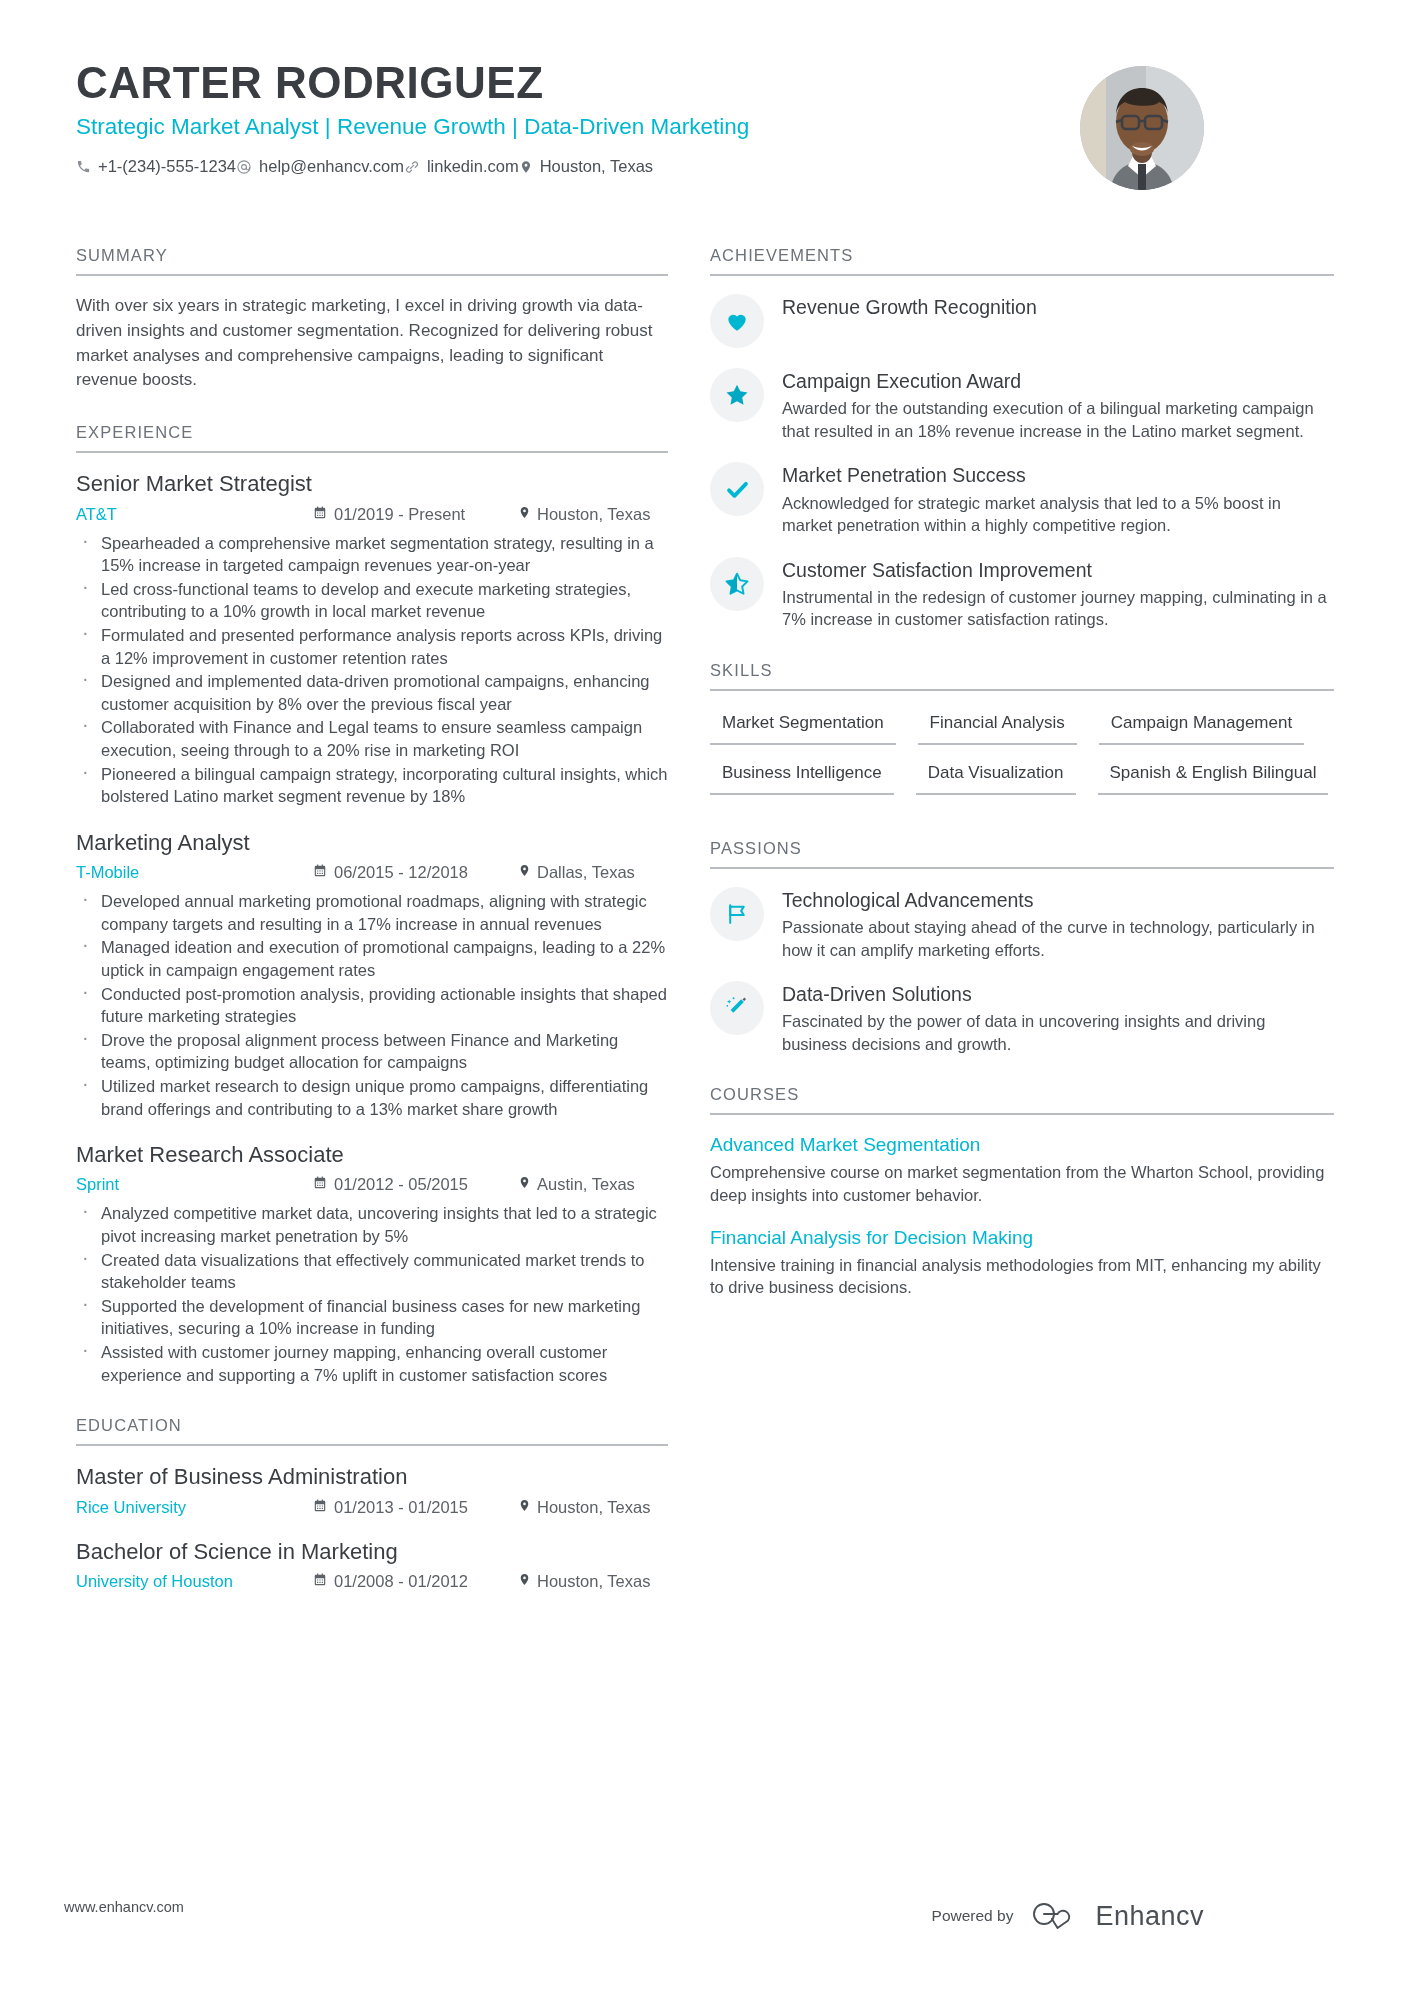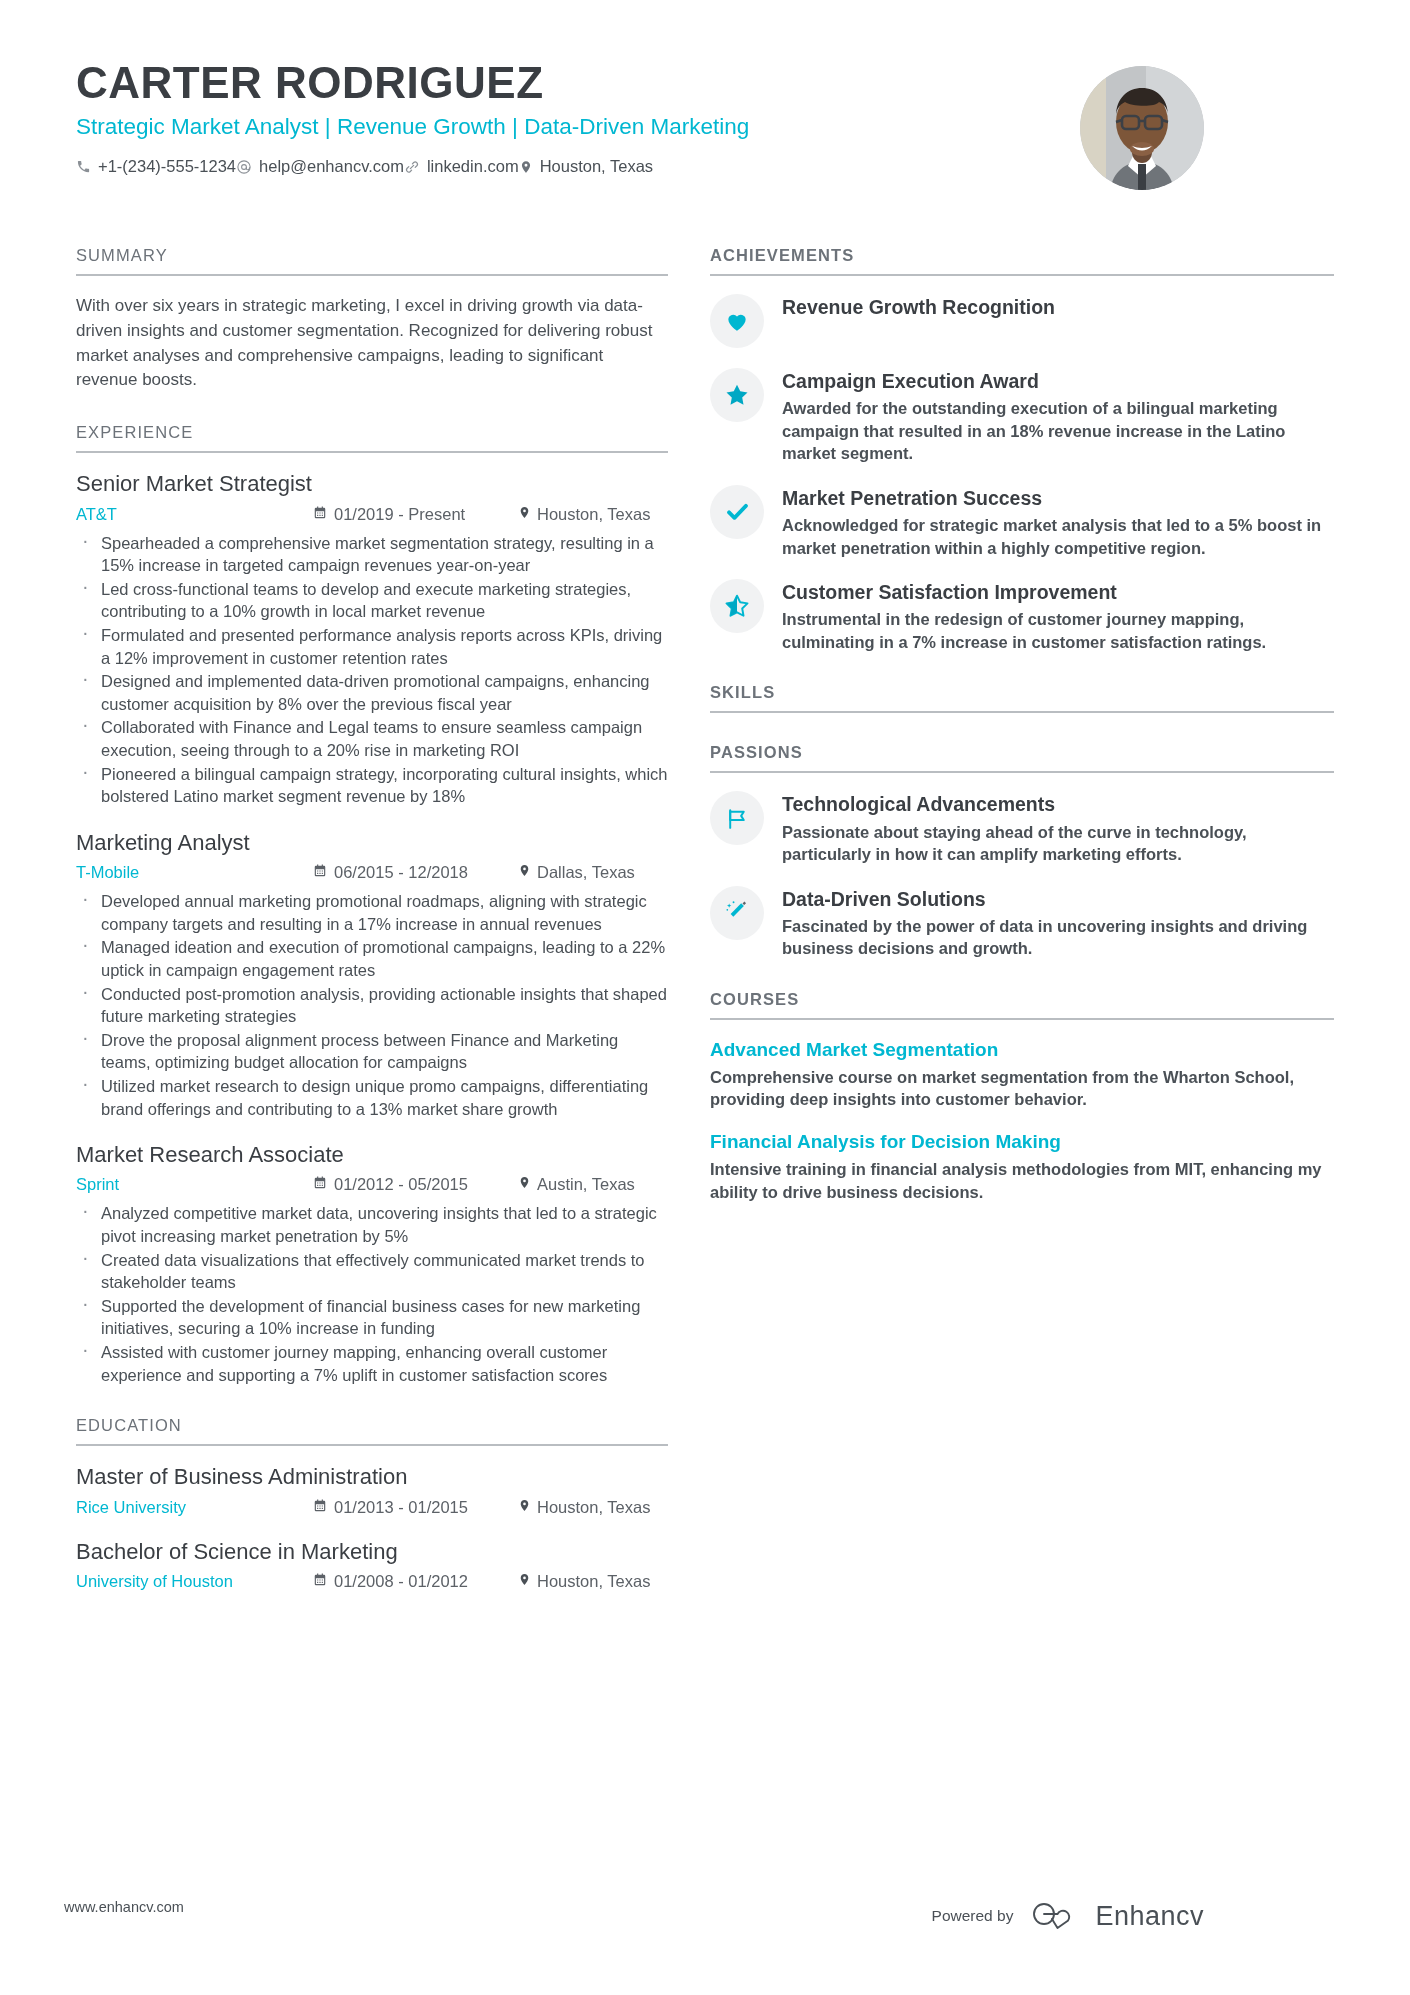--- a/index.html
+++ b/index.html
@@ -24,21 +24,21 @@
   .photo {
     position: absolute; top: 6px; right: 0;
     width: 124px; height: 124px; border-radius: 50%;
     overflow: hidden; background: #d9dadc;
   }
   .photo .ph-inner { position: absolute; inset: 0; }
 
   
   .cols { display: flex; gap: 42px; margin-top: 36px; }
   .col-left { width: 592px; flex: 0 0 592px; }
-  .col-right { width: 624px; flex: 0 0 624px; font-weight: bold; }
+  .col-right { width: 624px; flex: 0 0 624px; }
 
   .sec-title {
     font-size: 16.5px; letter-spacing: 1.1px; color: #6c7279;
     padding-bottom: 9px; border-bottom: 2.5px solid #b9bdc1; margin-bottom: 18px;
     text-transform: uppercase;
   }
   .sec { margin-bottom: 30px; }
 
   .summary-text { font-size: 17px; line-height: 1.46; color: #4a5056; }
 
@@ -384,20 +384,28 @@
           </div>
           <div class="ach-body">
             <div class="ach-title">Customer Satisfaction Improvement</div>
             <div class="ach-desc">Instrumental in the redesign of customer journey mapping, culminating in a 7% increase in customer satisfaction ratings.</div>
           </div>
         </div>
       </div>
 
       <div class="sec">
         <div class="sec-title">SKILLS</div>
+        <div class="skills">
+          <span class="skill">Market Segmentation</span>
+          <span class="skill">Financial Analysis</span>
+          <span class="skill">Campaign Management</span>
+          <span class="skill">Business Intelligence</span>
+          <span class="skill">Data Visualization</span>
+          <span class="skill">Spanish &amp; English Bilingual</span>
+        </div>
       </div>
 
       <div class="sec">
         <div class="sec-title">PASSIONS</div>
 
         <div class="ach">
           <div class="ach-icon">
             <svg width="25" height="25" viewBox="0 0 24 24" fill="none" stroke="#00b7d1" stroke-width="1.9" stroke-linecap="round" stroke-linejoin="round">
               <path d="M5 21V4"></path>
               <path d="M5 5.5h13l-2.5 4 2.5 4H5z"></path>

